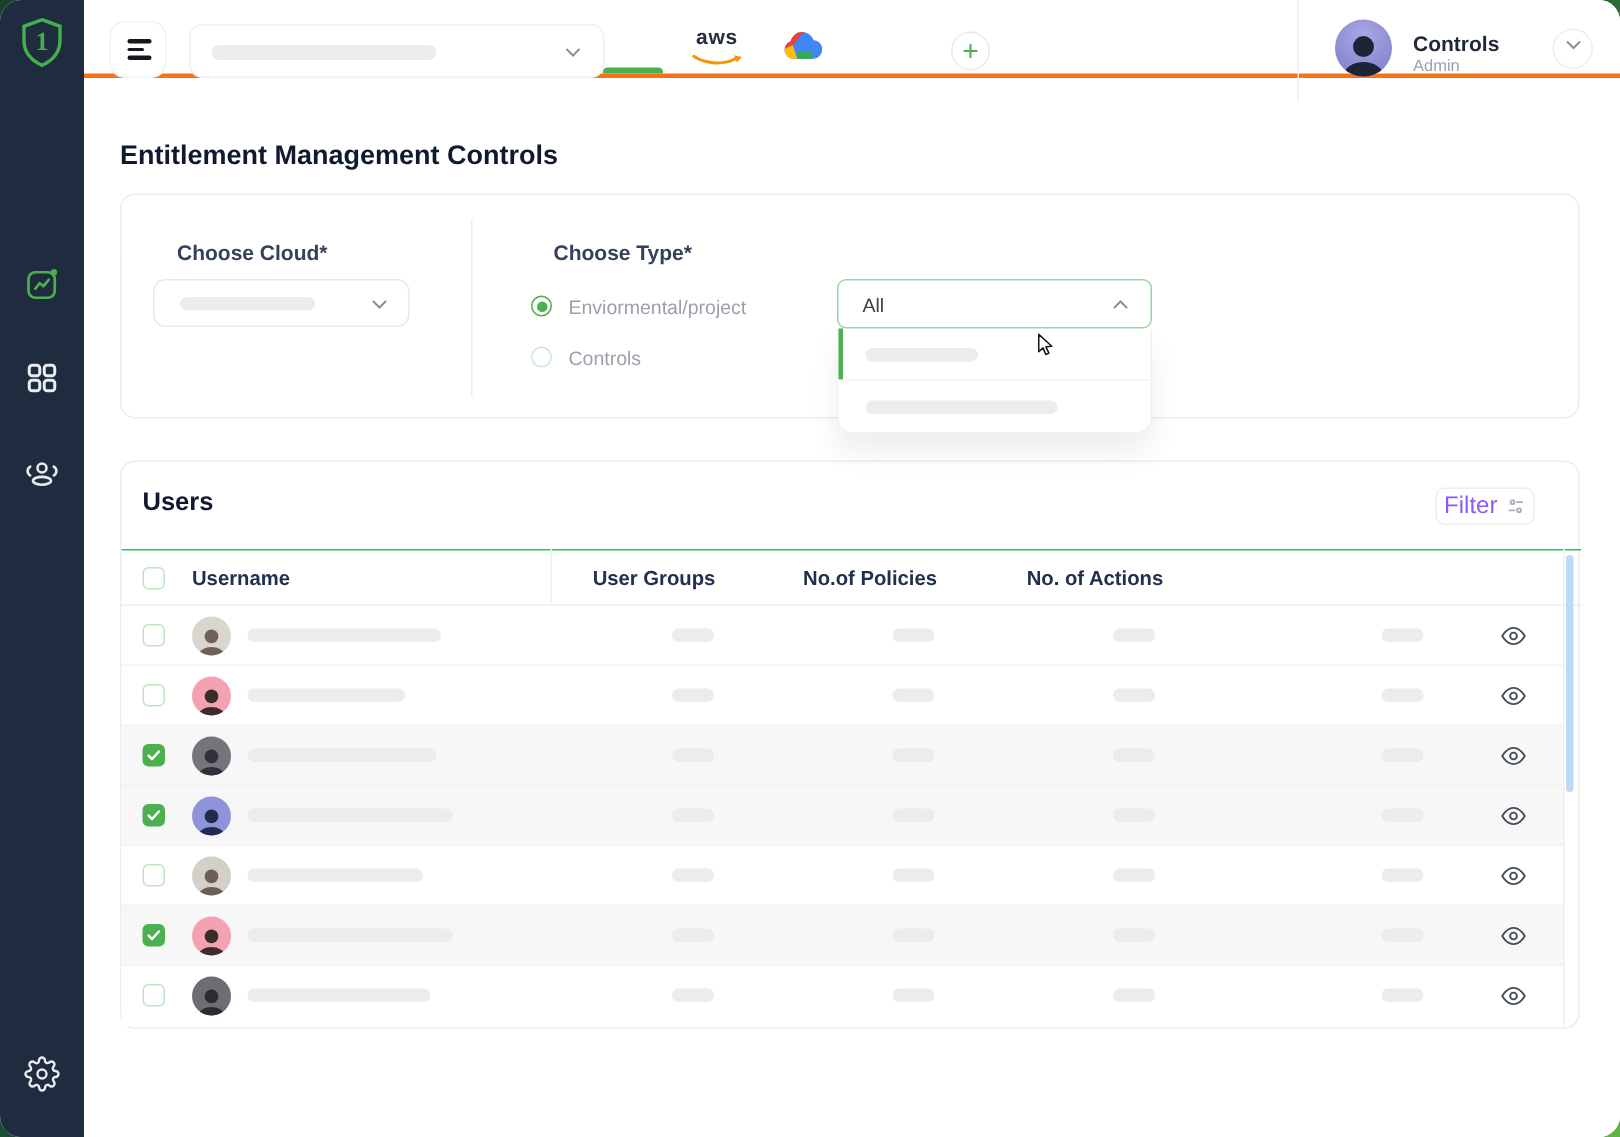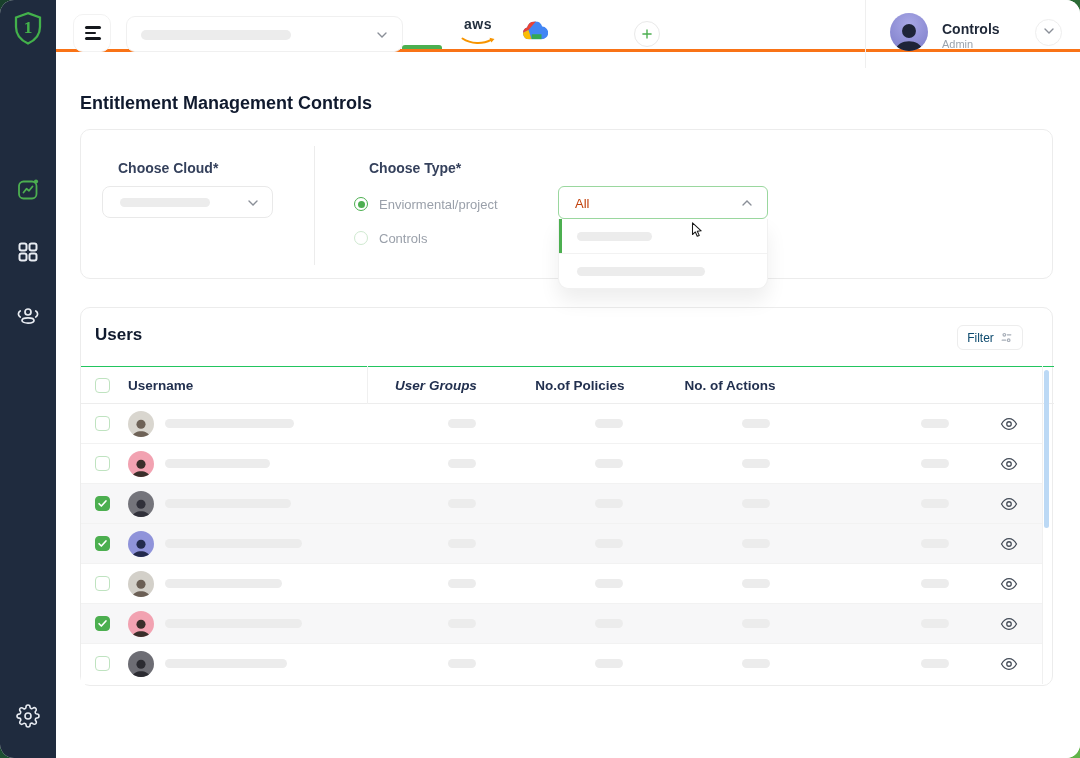--- a/index.html
+++ b/index.html
@@ -57,33 +57,33 @@
   .select-skel .sk { position:absolute; left:17px; top:11px; width:90px; height:9px; }
   .select-skel .chev { position:absolute; right:11px; top:8px; }
   .ctl-divider { position:absolute; left:233px; top:16px; width:1px; height:119px; background:#ececec; }
   .radio-group { position:absolute; left:273px; top:63px; }
   .radio-row { display:flex; align-items:center; height:22px; margin-bottom:12px; cursor:pointer; }
   .radio { width:14px; height:14px; border-radius:50%; border:1.5px solid #cfe9d0; margin-right:11px; position:relative; background:#fff; }
   .radio.sel { border-color:#4caf50; }
   .radio.sel::after { content:""; position:absolute; left:2.5px; top:2.5px; width:7px; height:7px; border-radius:50%; background:#4caf50; }
   .radio-label { font-size:13px; color:#9aa0aa; }
   .scope-select { position:absolute; left:477px; top:56px; width:210px; height:33px; border:1px solid #9ad79e; border-radius:6px; background:#fff; cursor:pointer; z-index:6; }
-  .scope-value { position:absolute; left:16px; top:9px; font-size:13px; color:#c2410c; }
+  .scope-value { position:absolute; left:16px; top:9px; font-size:13px; color:#404040; }
   .scope-select .chev-up { position:absolute; right:12px; top:8px; }
   .scope-menu { position:absolute; left:477px; top:89px; width:210px; background:#fff; border:1px solid #f1f1f1; border-top:none; border-radius:0 0 10px 10px; box-shadow:0 12px 20px rgba(0,0,0,.07); z-index:5; }
   .opt { position:relative; height:34px; cursor:pointer; }
   .opt + .opt { border-top:1px solid #f2f2f2; height:35px; }
   .opt .sk { position:absolute; left:18px; top:13px; height:9px; }
   .opt.hl::before { content:""; position:absolute; left:0; top:0; bottom:0; width:3px; background:#4caf50; }
 
   
   .card-users { left:24px; top:239px; width:973px; height:379px; }
   .users-title { position:absolute; left:14px; top:17px; font-size:17px; font-weight:700; color:#101a2e; }
   .filter-btn { position:absolute; left:876px; top:17px; width:66px; height:25px; border:1px solid #ededed; border-radius:6px; display:flex; align-items:center; justify-content:center; gap:6px; cursor:pointer; background:#fff; color:#a7aeb8; }
-  .filter-btn span { font-size:12px; color:#0c4a6e; }
+  .filter-btn span { font-size:16px; color:#8b5cf6; }
   .filter-btn svg { width:13px; height:13px; }
   .thead { position:absolute; left:0; top:58px; width:973px; height:38px; border-top:1px solid #22c55e; border-bottom:1px solid #ededed; }
   .th { position:absolute; top:0; line-height:37px; font-size:13.5px; font-weight:700; color:#22304f; white-space:nowrap; }
   .th.c { transform:translateX(-50%); }
   .cb { position:absolute; left:14px; width:15px; height:15px; border:1.5px solid #bfe3c0; border-radius:4px; background:#fff; cursor:pointer; }
   .cb svg { position:absolute; inset:1px; width:11px; height:11px; }
   .cb.on { background:#4caf50; border-color:#4caf50; }
   .thead .cb { top:11px; }
   .col-divider { position:absolute; left:286px; top:58px; width:1px; height:318px; background:#f0f0f0; }
   .tbl-right { position:absolute; left:961px; top:58px; width:1px; height:318px; background:#f0f0f0; }
@@ -263,21 +263,21 @@
         <svg viewBox="0 0 24 24" fill="none" stroke="currentColor" stroke-width="2.2" stroke-linecap="round">
           <circle cx="8" cy="7" r="2.4"></circle>
             <line x1="13.5" y1="7" x2="20" y2="7"></line>
           <line x1="4" y1="17" x2="10.5" y2="17"></line>
             <circle cx="16" cy="17" r="2.4"></circle>
         </svg>
       </div>
       <div class="thead">
         <span class="cb"></span>
       <span class="th" style="left: 47px;">Username</span>
-          <span class="th c" style="left: 355px; font-style: italic;">User Groups</span>
+          <span class="th c" style="left: 355px;">User Groups</span>
           <span class="th c" style="left: 499px;">No.of Policies</span>
           <span class="th c" style="left: 649px;">No. of Actions</span>
         </div>
       <div class="col-divider"></div>
       <div class="tbl-right"></div>
       <div class="tbody">
           <div class="trow">
             <span class="cb"></span>
             <span class="avatar" style="background:#d9d6cf">
               <svg viewBox="0 0 24 24">

